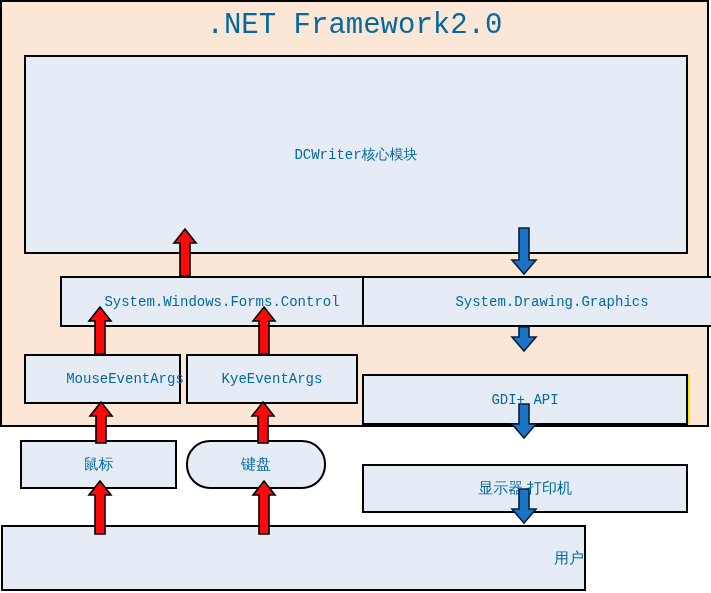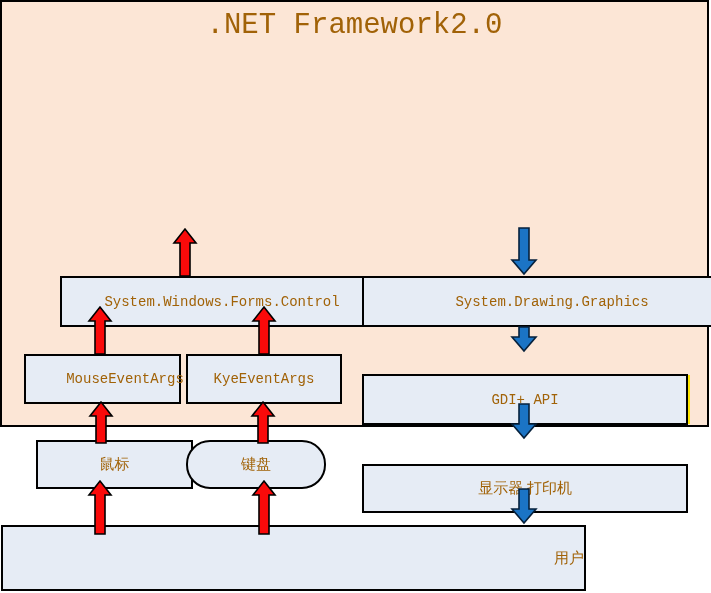--- a/index.html
+++ b/index.html
@@ -1,21 +1,21 @@
 <!DOCTYPE html>
 <html><head>
 <meta charset="utf-8">
 <style>
   html,body{margin:0;padding:0;background:#ffffff;}
   .canvas{
     position:relative;
     width:711px;height:593px;
     background:#ffffff;
     font-family:"Liberation Mono","DejaVu Sans Mono",monospace;
-    color:#a16207;
+    color:#0369a1;
     overflow:hidden;
   }
   .framework{
     position:absolute;left:0;top:0;width:709px;height:427px;
     background:#fce6d6;border:2px solid #000;box-sizing:border-box;
   }
   .title{
     position:absolute;left:0;top:6px;width:709px;height:40px;
     text-align:center;font-size:29px;letter-spacing:0px;
     line-height:40px;white-space:pre;
@@ -25,39 +25,42 @@
     background:#e6ecf5;border:2px solid #000;box-sizing:border-box;
     display:flex;align-items:center;justify-content:center;
     font-size:14px;white-space:pre;
   }
   .cjk{font-size:15px;}
   .yellow-edge{box-shadow:3px 0 0 -1px #ffe600;}
   .box-core            {left:24px;top:55px;width:664px;height:199px;}
   .box-forms-control   {left:24px;top:276px;width:324px;height:51px;margin-left:36px;}
   .box-drawing-graphics{left:362px;top:276px;width:380px;height:51px;}
   .box-mouse-event-args{left:24px;top:354px;width:157px;height:50px;padding-left:45px;}
-  .box-key-event-args  {left:186px;top:354px;width:156px;height:50px;}
+  .box-key-event-args  {left:186px;top:354px;width:172px;height:50px;}
   .box-gdi-api         {left:362px;top:374px;width:326px;height:51px;}
-  .box-mouse           {left:36px;top:440px;width:157px;height:49px;}
+  .box-mouse           {left:20px;top:440px;width:157px;height:49px;}
   .box-keyboard        {left:186px;top:440px;width:140px;height:49px;border-radius:24px;}
   .box-display-printer {left:362px;top:464px;width:326px;height:49px;font-family:Liberation Serif, serif;}
   .box-user            {left:1px;top:525px;width:585px;height:66px;justify-content:flex-end;}
   svg.arrows{position:absolute;left:0;top:0;width:711px;height:593px;pointer-events:none;}
   .red-arrow{fill:#fa0a0a;stroke:#000000;stroke-width:1.6;}
   .blue-arrow{fill:#1b74c5;stroke:#06213c;stroke-width:1.6;}
 </style>
 </head>
 <body>
 
 <div class="canvas">
 
   <div class="framework"></div>
 
   <div class="title">.NET Framework2.0</div>
 
+  <div class="box box-core">
+    <span>DCWriter核心模块</span>
+  </div>
 
   <div class="box box-forms-control yellow-edge">
     <span>System.Windows.Forms.Control</span>
   </div>
 
   <div class="box box-drawing-graphics yellow-edge">
     <span>System.Drawing.Graphics</span>
   </div>
 
   <div class="box box-mouse-event-args">

